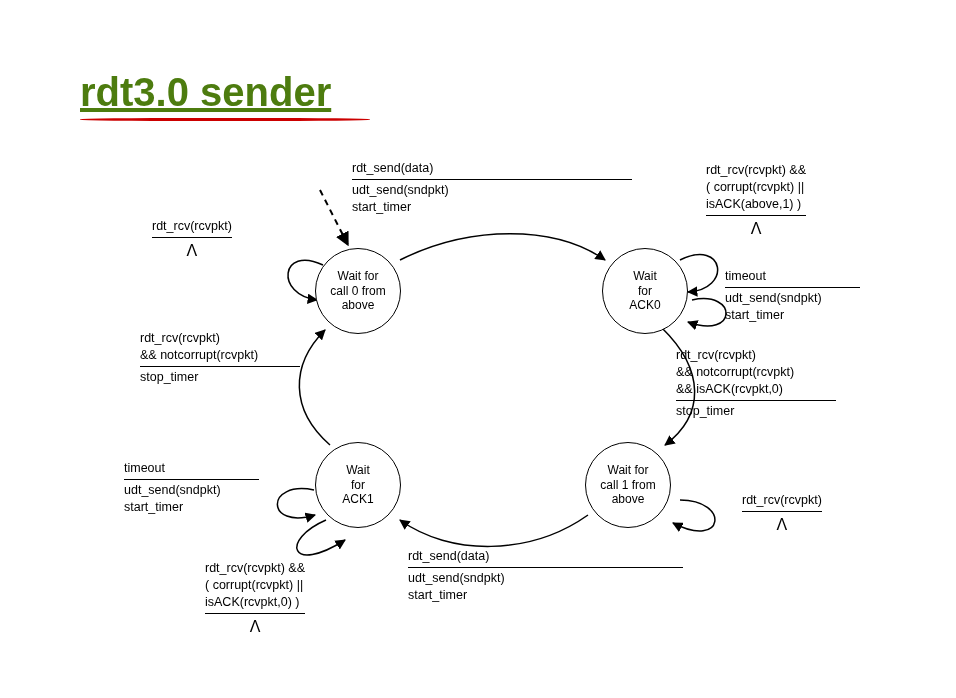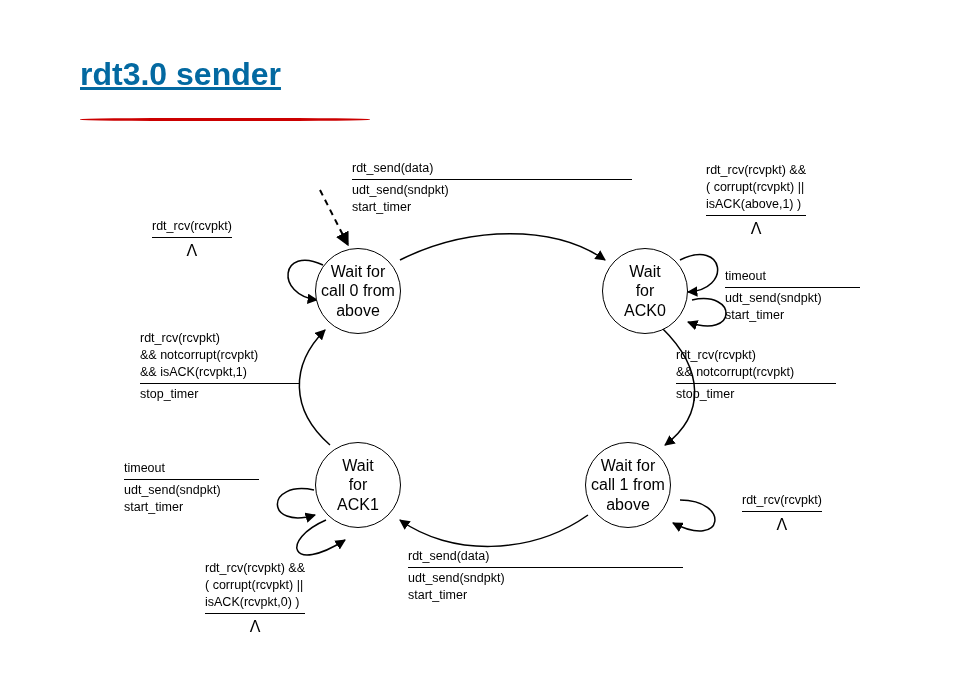--- a/index.html
+++ b/index.html
@@ -1,19 +1,19 @@
 <!DOCTYPE html>
 <html><head>
 <meta charset="utf-8">
 <style>
   html,body{margin:0;padding:0;width:956px;height:698px;background:#fff;font-family:"Comic Sans MS","Comic Sans",cursive,sans-serif;font-size:13px;color:#000;overflow:hidden}
   .stage{position:relative;width:956px;height:698px}
-  .title{position:absolute;left:80px;top:56px;font-size:32px;font-weight:bold;color:#0369a1;text-decoration:underline}
+  .title{position:absolute;left:80px;top:70px;font-size:40px;font-weight:bold;color:#4d7c0f;text-decoration:underline}
   .title-under{position:absolute;left:80px;top:118px;width:290px;height:0;border-top:3px solid #cc0000;border-radius:40%}
-  .state{position:absolute;width:86px;height:86px;border:1.5px solid #000;border-radius:50%;background:#fff;text-align:center;display:flex;align-items:center;justify-content:center;line-height:1.2;font-size:16px;padding:4px;box-sizing:border-box}
+  .state{position:absolute;width:86px;height:86px;border:1.5px solid #000;border-radius:50%;background:#fff;text-align:center;display:flex;align-items:center;justify-content:center;line-height:1.2;font-size:12px;padding:4px;box-sizing:border-box}
   .lbl{position:absolute;font-size:12.5px;line-height:1.35;white-space:nowrap}
   .lbl span{display:block}
   .rule{border-top:1.2px solid #000;margin:2px 0}
   .lambda{font-size:16px;text-align:center}
   svg{position:absolute;left:0;top:0;width:956px;height:698px;overflow:visible;pointer-events:none}
 </style>
 </head>
 <body>
 <div class="stage">
 
@@ -95,20 +95,21 @@
 <div class="lbl" style="left:725px;top:268px">
   <span>timeout</span>
   <div class="rule" style="width:135px"></div>
   <span>udt_send(sndpkt)</span>
   <span>start_timer</span>
 </div>
 
 <div class="lbl" style="left:676px;top:347px">
   <span>rdt_rcv(rcvpkt)</span>
   <span>&amp;&amp; notcorrupt(rcvpkt)</span>
+  <span>&amp;&amp; isACK(rcvpkt,0)</span>
   <div class="rule" style="width:160px"></div>
   <span>stop_timer</span>
 </div>
 
 <div class="lbl" style="left:742px;top:492px">
   <span>rdt_rcv(rcvpkt)</span>
   <div class="rule"></div>
   <span class="lambda">Λ</span>
 </div>
 
@@ -130,18 +131,17 @@
 <div class="lbl" style="left:124px;top:460px">
   <span>timeout</span>
   <div class="rule" style="width:135px"></div>
   <span>udt_send(sndpkt)</span>
   <span>start_timer</span>
 </div>
 
 <div class="lbl" style="left:140px;top:330px">
   <span>rdt_rcv(rcvpkt)</span>
   <span>&amp;&amp; notcorrupt(rcvpkt)</span>
-  <span>&amp;&amp; isACK(rcvpkt,1)</span>
   <div class="rule" style="width:160px"></div>
   <span>stop_timer</span>
 </div>
 
 </div>
 
 </body></html>

